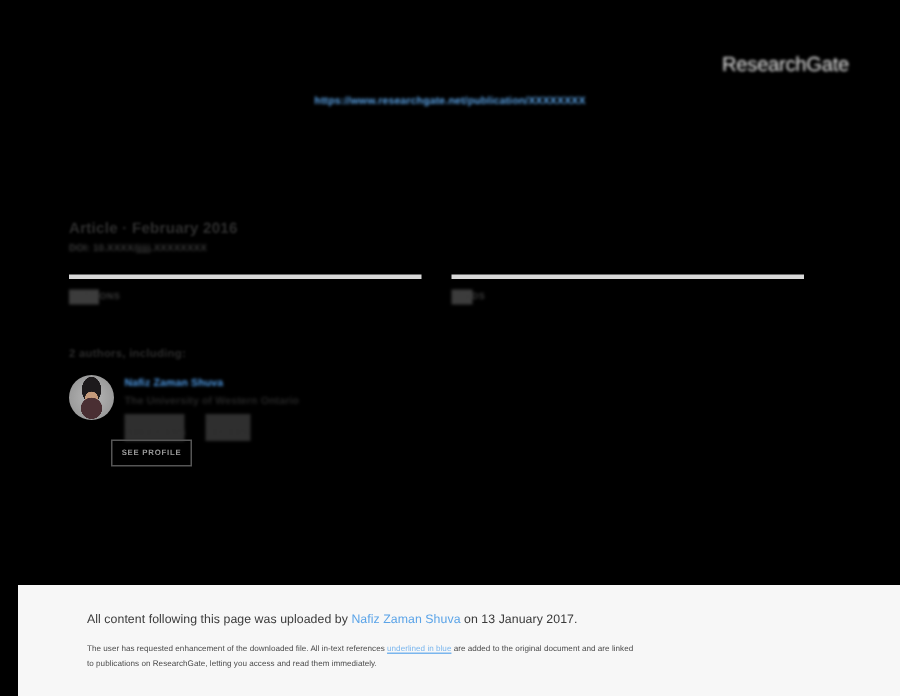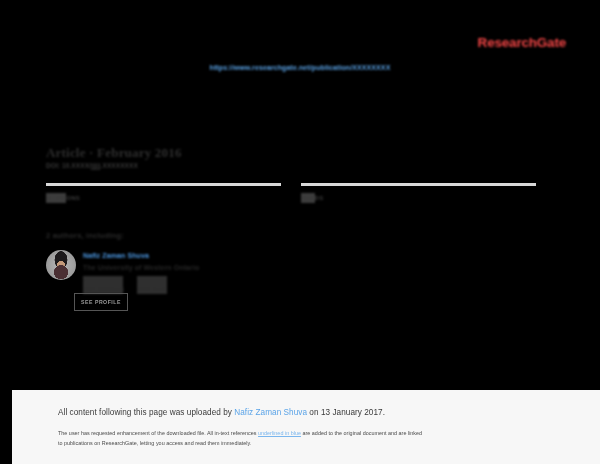--- a/index.html
+++ b/index.html
@@ -24,23 +24,23 @@
     background: #000000;
     overflow: hidden;
   }
 
   
   #rg-logo {
     position: absolute;
     right: 34px;
     top: 35px;
     font-size: 13.5px;
-    font-weight: bold;
+    font-weight: normal;
     letter-spacing: -0.2px;
-    color: #ef4444;
+    color: #e5e5e5;
     filter: blur(0.9px);
     white-space: nowrap;
   }
 
   
   #doc-url {
     position: absolute;
     left: 0; right: 0;
     top: 64px;
     text-align: center;
@@ -53,28 +53,27 @@
   }
 
   
   #meta-block {
     position: absolute;
     left: 46px;
     top: 148px;
     width: 500px;
   }
   .meta-line1 {
-    font-size: 13px;
+    font-size: 10px;
     font-weight: bold;
     color: #2e2e2e;
     filter: blur(0.85px);
     letter-spacing: 0.2px;
     white-space: nowrap;
     line-height: 10px;
-    font-family: Liberation Serif, serif;
   }
   .meta-line2 {
     margin-top: 3px;
     font-size: 6.5px;
     font-weight: bold;
     color: #3a3a3a;
     filter: blur(0.9px);
     letter-spacing: 0.1px;
     white-space: nowrap;
     line-height: 9px;

